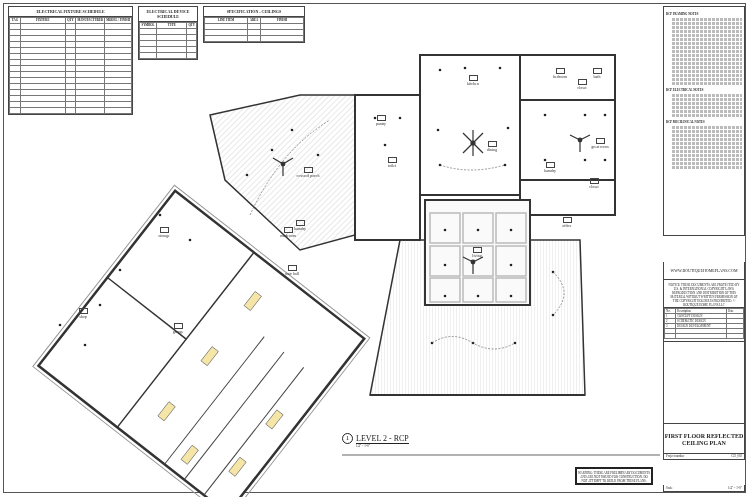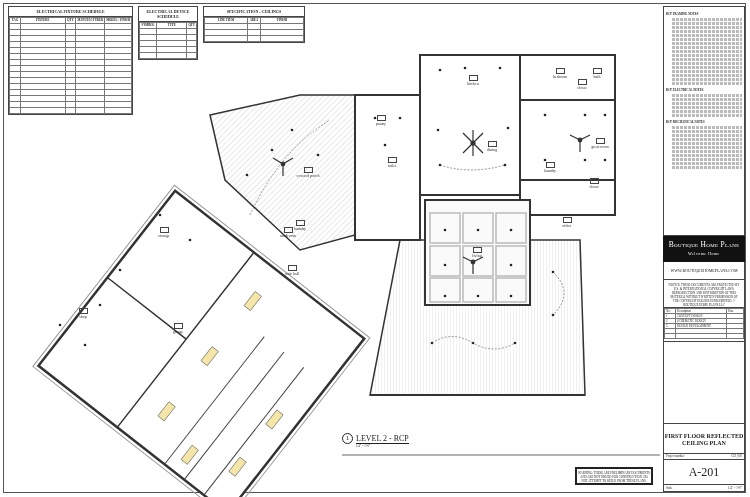--- a/index.html
+++ b/index.html
@@ -429,24 +429,20 @@
       <div class="ln"></div>
       <div class="ln"></div>
       <div class="ln"></div>
       <div class="ln"></div>
       <div class="ln"></div>
       <div class="ln"></div>
       <div class="ln"></div>
       <div class="ln"></div>
     </div>
 
-  <div class="brand">
-    <div class="b1">Boutique Home Plans</div>
-    <div class="b2">Welcome Home</div>
-  </div>
   <div class="web">WWW.BOUTIQUEHOMEPLANS.COM</div>
   <div class="copy">NOTICE: THESE DOCUMENTS ARE PROTECTED BY U.S. &amp; INTERNATIONAL COPYRIGHT LAWS. REPRODUCTION AND DISTRIBUTION OF THIS MATERIAL WITHOUT WRITTEN PERMISSION OF THE COPYRIGHT HOLDER IS PROHIBITED. © BOUTIQUE HOME PLANS LLC</div>
 
   <div class="rev">
     <table>
       <tbody>
           <tr>
         <td style="width:8px">No.</td>
         <td>Description</td>
         <td style="width:14px">Date</td>
@@ -481,18 +477,17 @@
         </tbody>
     </table>
   </div>
 
   <div class="tb-blank"></div>
   <div class="tb-title">FIRST FLOOR REFLECTED CEILING PLAN</div>
   <div class="tb-proj">
     <span>Project number</span>
     <span>C22_002</span>
   </div>
-  <div class="tb-num">A-201</div>
   <div class="tb-scale">
     <span>Scale</span>
     <span>1/4" = 1'-0"</span>
   </div>
 </div>
 
 </body></html>

